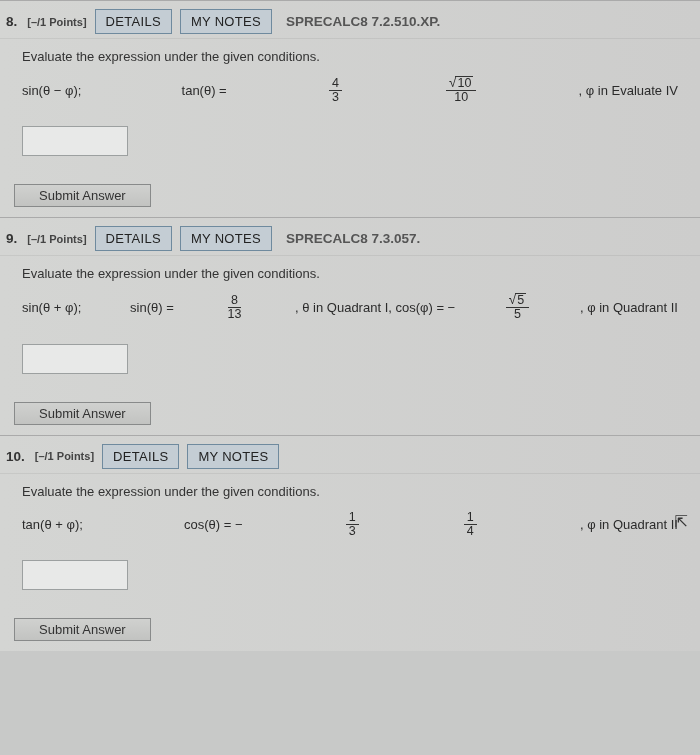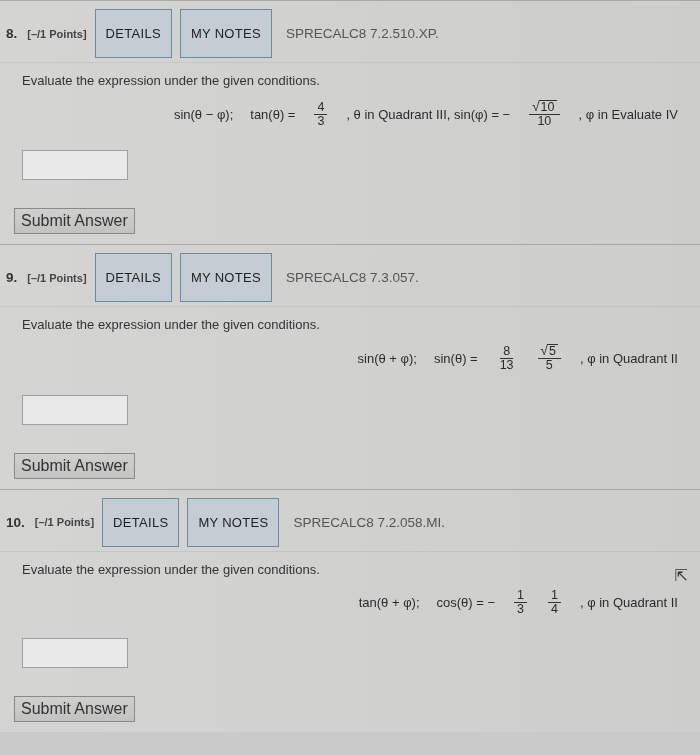--- a/index.html
+++ b/index.html
@@ -1,33 +1,33 @@
 <!DOCTYPE html>
 <html><head>
 <meta charset="utf-8">
 <style>
 html,body{margin:0;padding:0;font-family:Arial,Helvetica,sans-serif;background:#c8c9c8;width:700px}
 .problem{border-top:1px solid #aaa;background:linear-gradient(to right,#d4d5d3,#cdcdcc);padding-bottom:10px}
 .header{display:flex;align-items:center;gap:8px;padding:8px 6px 4px 6px;border-bottom:1px solid rgba(0,0,0,.06)}
 .pnum{font-weight:bold;font-size:13.5px;color:#333;margin-right:2px}
 .points{font-weight:bold;font-size:11px;color:#444}
-.btn{border:1px solid #6f8a9e;background:#c4cdd4;padding:16px 10px;font-size:13px;color:#222;letter-spacing:.3px;cursor:pointer}
-.ref{font-weight:normal;font-size:13.5px;color:#555;margin-left:6px}
+.btn{border:1px solid #6f8a9e;background:#c4cdd4;padding:4px 10px;font-size:13px;color:#222;letter-spacing:.3px;cursor:pointer}
+.ref{font-weight:bold;font-size:13.5px;color:#555;margin-left:6px}
 .body{padding:10px 22px}
 .instr{font-size:13px;color:#333;margin-bottom:12px}
-.expr{font-size:13px;color:#2b2b2b;display:flex;align-items:center;justify-content:flex-end;gap:17px;flex-wrap:wrap;margin:0 auto 16px auto}
+.expr{font-size:13px;color:#2b2b2b;display:flex;align-items:center;justify-content:space-between;gap:17px;flex-wrap:wrap;margin:0 auto 16px auto}
 .frac{display:inline-flex;flex-direction:column;align-items:center;vertical-align:middle;font-size:12.5px;line-height:1.05;margin:0 2px}
 .frac .n{border-bottom:1px solid #333;padding:0 3px}
 .frac .d{padding:0 3px}
 .sqrt{display:inline-flex;align-items:flex-start}
 .sqrt .rad{font-size:13.5px;margin-right:-1px}
 .sqrt .body-s{border-top:1px solid #333;padding:0 2px}
 .answer-box{width:100px;height:26px;background:#e8e9e8;border:1px solid #9ca0a0;margin:6px 0 18px 0}
 .submit-wrap{padding:0 14px}
-.submit{border:1px solid #888a8a;background:linear-gradient(#d0d1cf,#c2c3c1);font-size:16px;padding:3px 6px;color:#333;cursor:pointer}
+.submit{border:1px solid #888a8a;background:linear-gradient(#d0d1cf,#c2c3c1);font-size:13px;padding:3px 24px;color:#333;cursor:pointer}
 .container{position:relative}
 </style>
 </head>
 <body>
 <div class="container">
 
 <div class="problem">
   <div class="header">
     <span class="pnum">8.</span>
     <span class="points">[–/1 Points]</span>
@@ -37,21 +37,20 @@
   </div>
   <div class="body">
     <div class="instr">Evaluate the expression under the given conditions.</div>
     <div class="expr">
       <span>sin(θ − φ);</span>
       <span>tan(θ) =</span>
       <span class="frac">
         <span class="n">4</span>
         <span class="d">3</span>
       </span>
-      <span>, θ in Quadrant III, sin(φ) = −</span>
       <span class="frac">
         <span class="n"><span class="sqrt">
                 <span class="rad">√</span>
                 <span class="body-s">10</span>
               </span></span>
         <span class="d">10</span>
       </span>
       <span>, φ in Evaluate IV</span>
     </div>
     <input class="answer-box" style="">
@@ -71,20 +70,21 @@
   </div>
   <div class="body">
     <div class="instr">Evaluate the expression under the given conditions.</div>
     <div class="expr">
       <span>sin(θ + φ);</span>
       <span>sin(θ) =</span>
       <span class="frac">
         <span class="n">8</span>
         <span class="d">13</span>
       </span>
+      <span>, θ in Quadrant I,   cos(φ) = −</span>
       <span class="frac">
         <span class="n"><span class="sqrt">
                 <span class="rad">√</span>
                 <span class="body-s">5</span>
               </span></span>
         <span class="d">5</span>
       </span>
       <span>, φ in Quadrant II</span>
     </div>
     <input class="answer-box" style="">
@@ -93,21 +93,20 @@
     <button class="submit">Submit Answer</button>
   </div>
 </div>
 
 <div class="problem" style="position:relative">
   <div class="header">
     <span class="pnum">10.</span>
     <span class="points">[–/1 Points]</span>
     <button class="btn">DETAILS</button>
     <button class="btn">MY NOTES</button>
-    <span class="ref">SPRECALC8 7.2.058.MI.</span>
   </div>
   <div class="body">
     <div class="instr">Evaluate the expression under the given conditions.</div>
     <div class="expr">
       <span>tan(θ + φ);</span>
       <span>cos(θ) = −</span>
       <span class="frac">
         <span class="n">1</span>
         <span class="d">3</span>
       </span>

